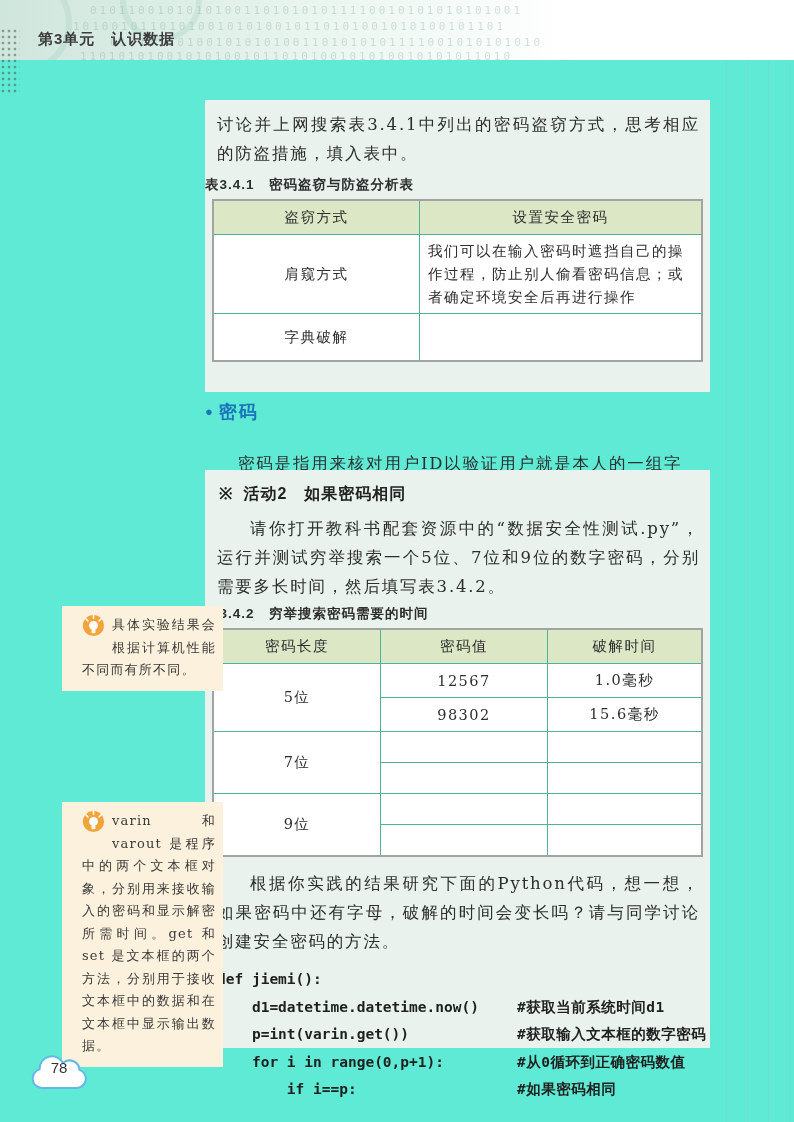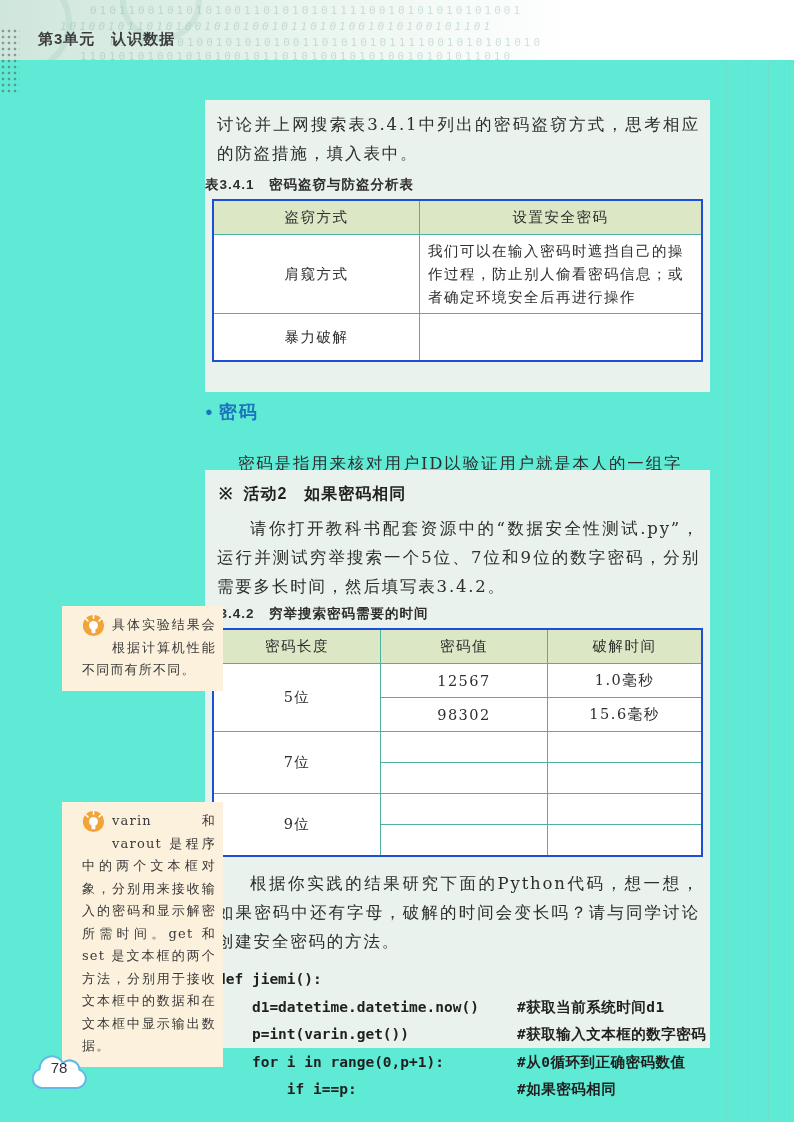--- a/index.html
+++ b/index.html
@@ -45,21 +45,21 @@
     text-align:justify; margin:0; padding:0 10px 0 12px;
   }
   .indent{ text-indent:2em; }
   .tbl-caption{
     font-family:"Liberation Sans",sans-serif; font-weight:bold;
     font-size:13.5px; text-align:left; color:#2e2e2e; letter-spacing:1px;
   }
   
   table.green{
     border-collapse:collapse; margin:5px auto 0 auto; width:491px;
-    border:2px solid #1d4ed8; background:#ffffff;
+    border:2px solid #a3a3a3; background:#ffffff;
   }
   table.green td, table.green th{
     border:1.5px solid #4db39e; font-weight:normal;
     font-size:14.5px; letter-spacing:1.5px; color:#2e2e2e;
   }
   table.green th{ background:#dbe7c5; height:31px; text-align:center; }
   .cell-center{ text-align:center; }
   .cell-text{ text-align:left; padding:4px 8px; line-height:23px; font-size:14px; }
   
   .section-head{
@@ -108,21 +108,21 @@
 </style>
 </head>
 <body>
 
 <div id="page">
 
   <div class="pinstripes"></div>
 
   <div class="header">
     <span class="digits" style="left:90px; top:4px;">010110010101010011010101011110010101010101001</span>
-    <span class="digits" style="left:60px; top:20px;font-style:italic;">101001011010100101010010110101001010100101101</span>
+    <span class="digits" style="left:73px; top:20px;">101001011010100101010010110101001010100101101</span>
     <span class="digits" style="left:110px; top:36px;">010101101001010101001101010101111001010101010</span>
     <span class="digits" style="left:80px; top:50px;">110101010010101001011010100101010010101011010</span>
     <span class="circle" style="left:-30px; top:-28px; width:90px; height:90px;"></span>
     <span class="circle" style="left:120px; top:-40px; width:70px; height:70px;"></span>
     <span class="header-title">第3单元　认识数据</span>
   </div>
   <div class="dots"></div>
 
   <div id="panel1" class="panel">
     <p class="para" style="padding-top:10px;">讨论并上网搜索表3.4.1中列出的密码盗窃方式，思考相应的防盗措施，填入表中。</p>
@@ -131,21 +131,21 @@
       <tbody>
           <tr>
         <th style="width:203px;">盗窃方式</th>
         <th>设置安全密码</th>
       </tr>
       <tr>
         <td class="cell-center" style="height:76px;">肩窥方式</td>
         <td class="cell-text">我们可以在输入密码时遮挡自己的操作过程，防止别人偷看密码信息；或者确定环境安全后再进行操作</td>
       </tr>
       <tr>
-        <td class="cell-center" style="height:44px;">暴力破解</td>
+        <td class="cell-center" style="height:44px;">字典破解</td>
         <td class="cell-text"></td>
       </tr>
     </tbody>
       </table>
   </div>
 
   <div class="section-head">
     <span class="bullet">●</span><span class="blue-head">密码</span>
   </div>
   <p class="definition indent">密码是指用来核对用户ID以验证用户就是本人的一组字符。</p>

